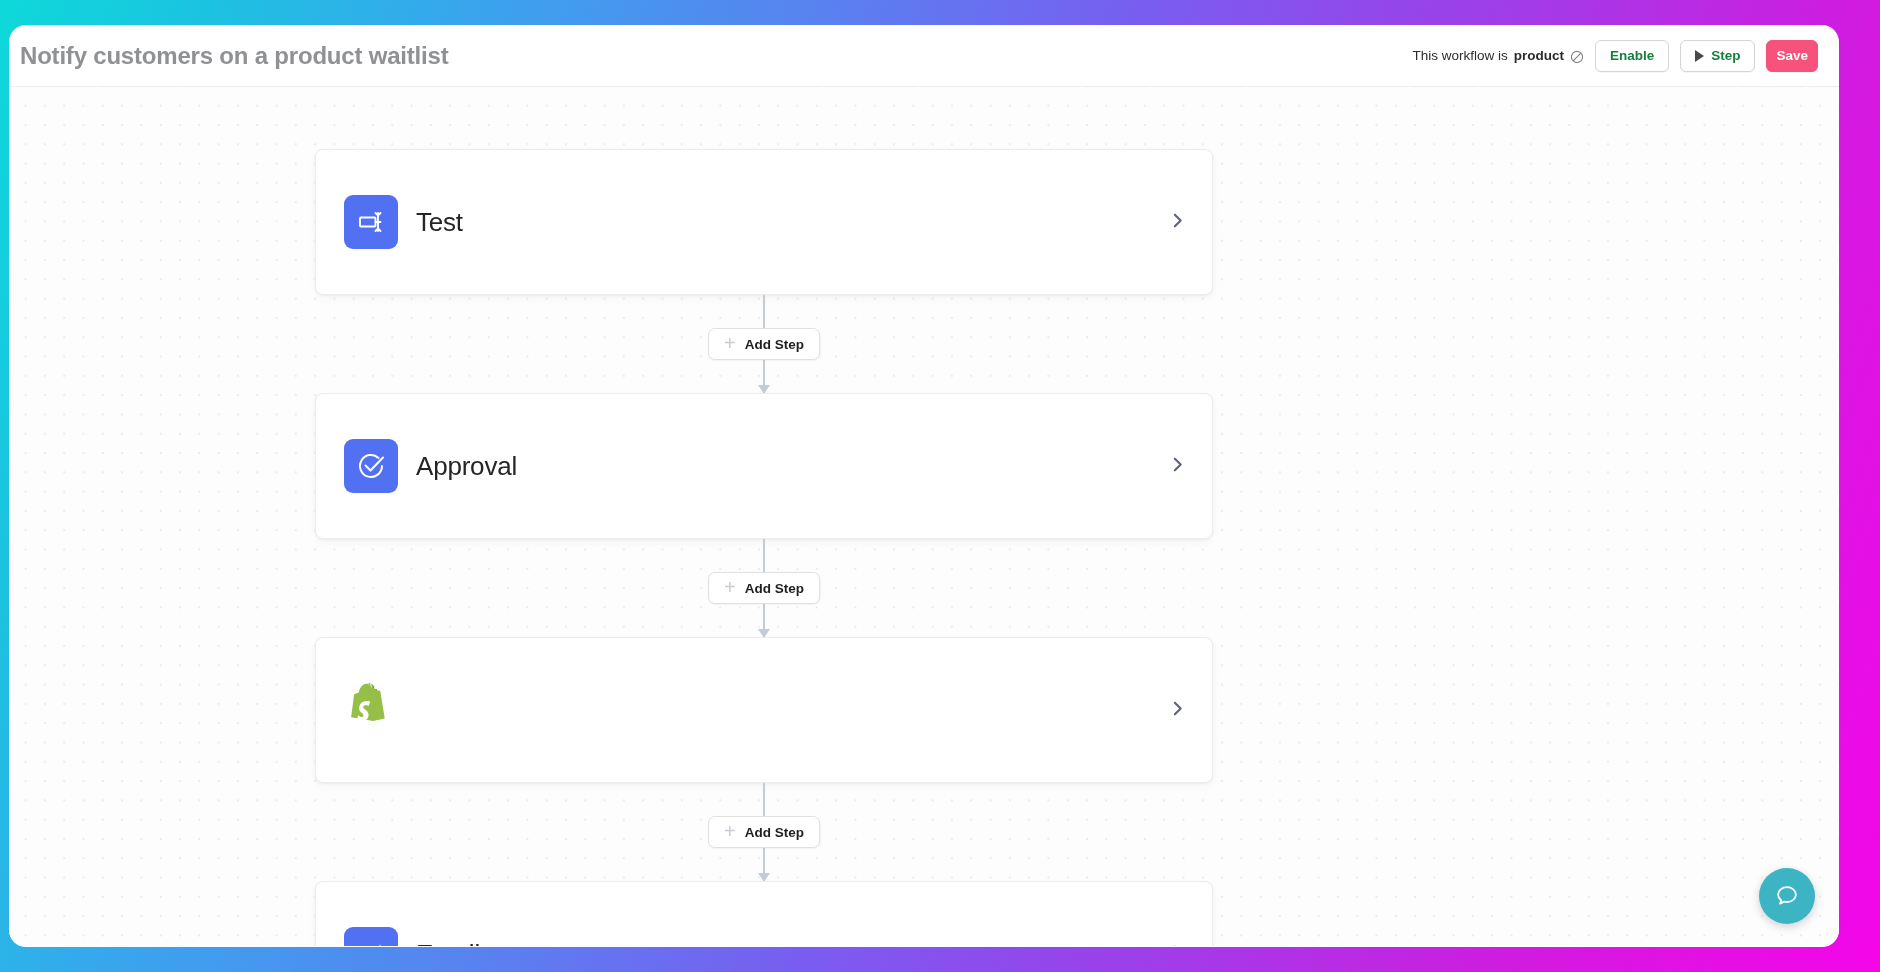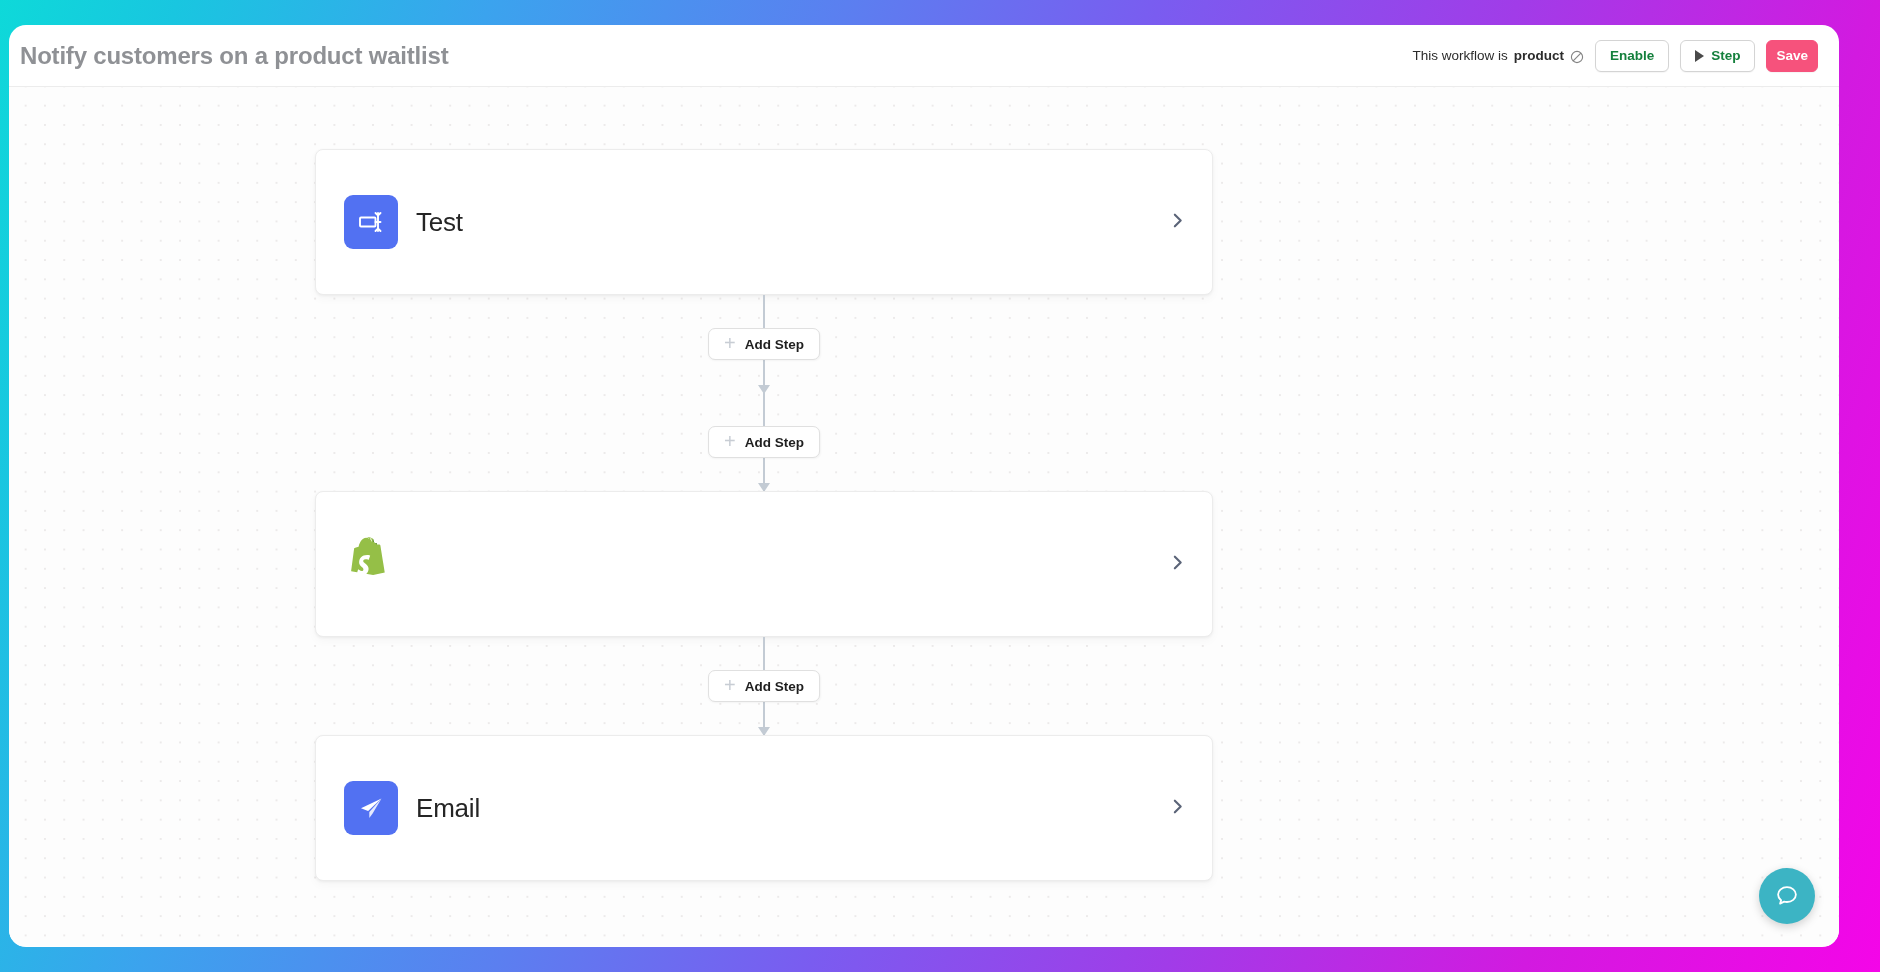--- a/index.html
+++ b/index.html
@@ -294,20 +294,34 @@
 
       <div class="connector">
         <div class="line"></div>
         <div class="arrowhead"></div>
         <button class="add-step-btn">
           <span class="plus-icon">+</span>
           <span>Add Step</span>
         </button>
       </div>
 
+      <div class="step-card">
+        <div class="step-icon">
+          <svg width="34" height="34" viewBox="0 0 34 34" fill="none" stroke="#ffffff" stroke-width="2" stroke-linecap="round" stroke-linejoin="round">
+            <path d="M28 17 A11 11 0 1 1 24.5 8.9"></path>
+            <polyline points="11.5,16.5 16.5,21.5 29,8.5"></polyline>
+          </svg>
+        </div>
+        <div class="step-label">Approval</div>
+        <div class="chevron">
+          <svg width="17" height="17" viewBox="0 0 16 16" fill="none" stroke="#5b6478" stroke-width="2" stroke-linecap="round" stroke-linejoin="round">
+            <polyline points="5.5,2.5 11,8 5.5,13.5"></polyline>
+          </svg>
+        </div>
+      </div>
 
       <div class="connector">
         <div class="line"></div>
         <div class="arrowhead"></div>
         <button class="add-step-btn">
           <span class="plus-icon">+</span>
           <span>Add Step</span>
         </button>
       </div>
 

